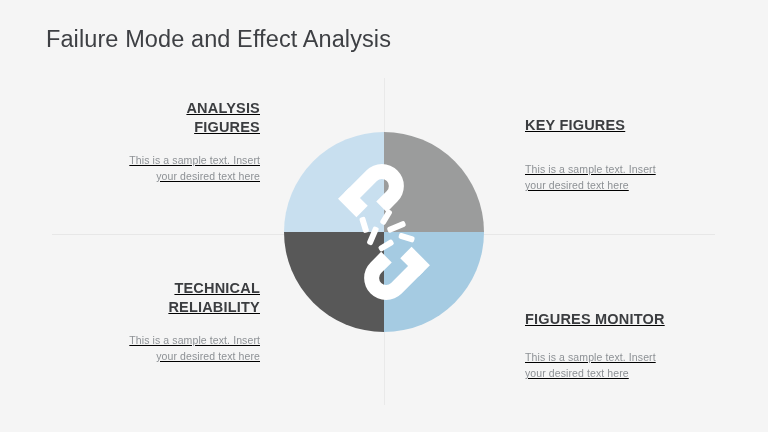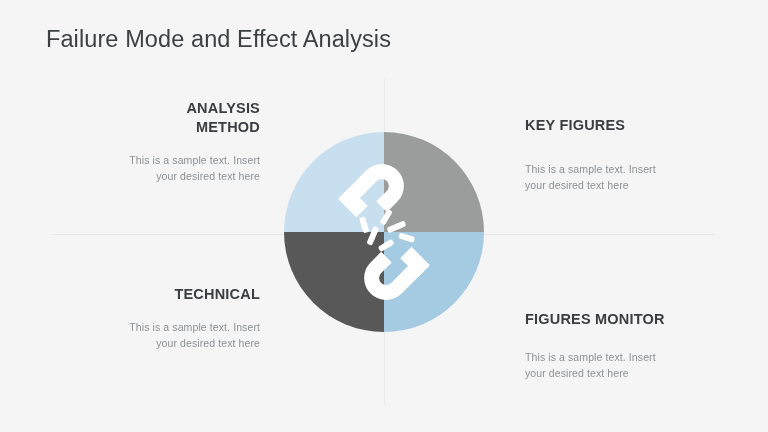--- a/index.html
+++ b/index.html
@@ -56,20 +56,21 @@
     left: 284px;
     top: 132px;
     width: 200px;
     height: 200px;
   }
   #pie svg { display: block; }
 
   
   .quad {
     position: absolute;
+    text-decoration: underline;
   }
   .quad-heading {
     font-size: 14.5px;
     font-weight: bold;
     color: #3b3d40;
     line-height: 19px;
     letter-spacing: 0.2px;
   }
   .quad-body {
     font-size: 10.5px;
@@ -82,21 +83,21 @@
   #quad-tl {
     left: 60px;
     top: 99px;
     width: 200px;
     text-align: right;
   }
   #quad-tl .quad-body { margin-top: 15px; }
 
   #quad-bl {
     left: 60px;
-    top: 285px;
+    top: 279px;
     width: 200px;
     text-align: right;
   }
   #quad-bl .quad-body { margin-top: 15px; }
 
   #quad-tr {
     left: 525px;
     top: 116px;
     width: 215px;
     text-align: left;
@@ -167,41 +168,42 @@
           <rect x="103" y="102" width="19" height="6" rx="2" transform="rotate(22 112 105)"></rect>
           <rect x="104" y="117" width="16" height="6" rx="2" transform="rotate(62 112 120)"></rect>
         </g>
       </g>
     </svg>
   </div>
 
   <div class="quad" id="quad-tl">
     <div class="quad-heading">
       <div class="nowrap">ANALYSIS</div>
-      <div class="nowrap">METHOD</div>
+      <div class="nowrap">FIGURES</div>
     </div>
     <div class="quad-body">
       <div class="nowrap">This is a sample text. Insert</div>
       <div class="nowrap">your desired text here</div>
     </div>
   </div>
 
   <div class="quad" id="quad-tr">
     <div class="quad-heading">
       <div class="nowrap">KEY FIGURES</div>
     </div>
     <div class="quad-body">
       <div class="nowrap">This is a sample text. Insert</div>
       <div class="nowrap">your desired text here</div>
     </div>
   </div>
 
   <div class="quad" id="quad-bl">
     <div class="quad-heading">
       <div class="nowrap">TECHNICAL</div>
+      <div class="nowrap">RELIABILITY</div>
     </div>
     <div class="quad-body">
       <div class="nowrap">This is a sample text. Insert</div>
       <div class="nowrap">your desired text here</div>
     </div>
   </div>
 
   <div class="quad" id="quad-br">
     <div class="quad-heading">
       <div class="nowrap">FIGURES MONITOR</div>

